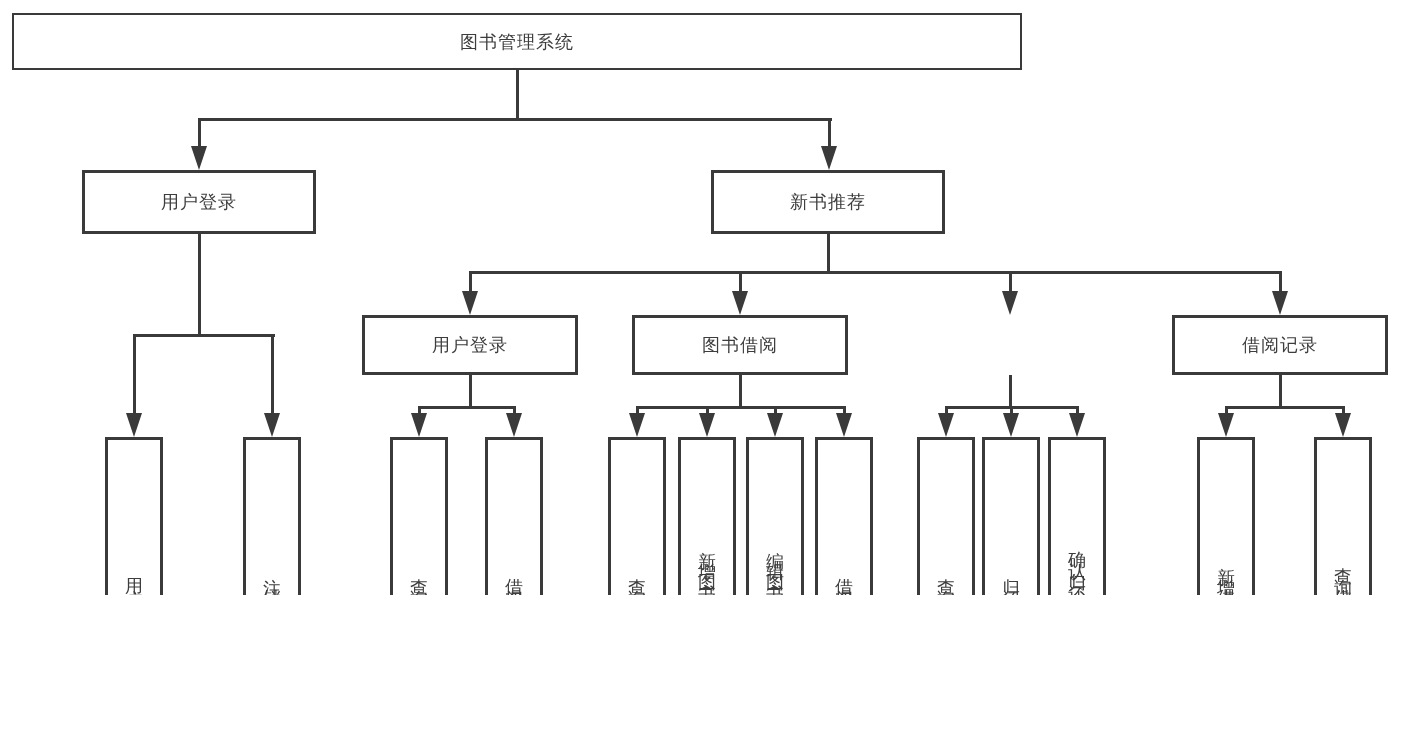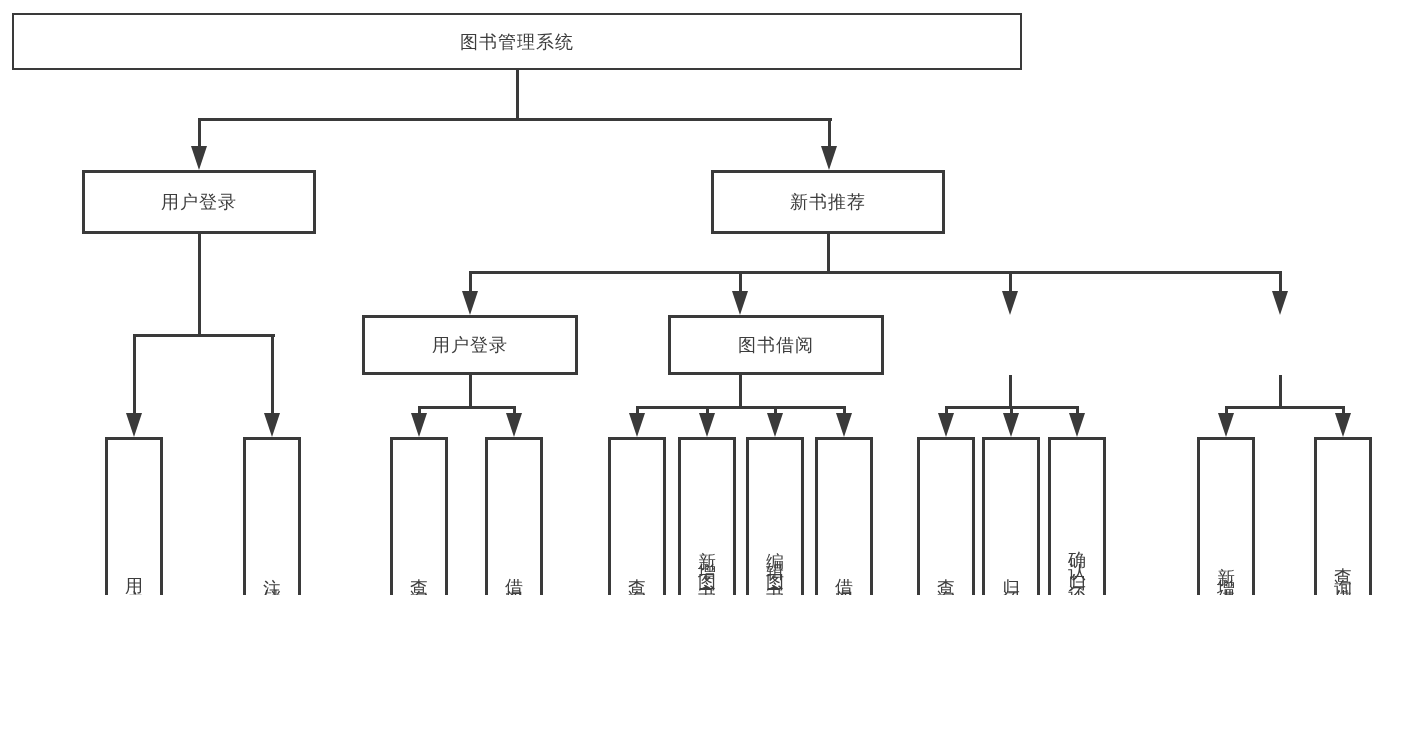--- a/index.html
+++ b/index.html
@@ -73,22 +73,25 @@
   <div class="vline" style="left:738.5px;top:270.5px;height:22px"></div>
   <div class="arrow" style="left:732px;top:291px"></div>
   <div class="vline" style="left:1008.5px;top:270.5px;height:22px"></div>
   <div class="arrow" style="left:1002px;top:291px"></div>
   <div class="vline" style="left:1278.5px;top:270.5px;height:22px"></div>
   <div class="arrow" style="left:1272px;top:291px"></div>
 
   <div class="box" style="left:362px;top:315px;width:216px;height:60px">
     <span>用户登录</span>
   </div>
-  <div class="box" style="left:668px;top:315px;width:216px;height:60px">
+  <div class="box" style="left:632px;top:315px;width:216px;height:60px">
     <span>图书借阅</span>
+  </div>
+  <div class="box" style="left:1172px;top:315px;width:216px;height:60px">
+    <span>借阅记录</span>
   </div>
 
   <div class="vline" style="left:468.5px;top:375px;height:32px"></div>
   <div class="hline" style="left:417.5px;top:405.5px;width:98px"></div>
   <div class="vline" style="left:417.5px;top:405.5px;height:10px"></div>
   <div class="arrow" style="left:411px;top:413px"></div>
   <div class="vline" style="left:512.5px;top:405.5px;height:10px"></div>
   <div class="arrow" style="left:506px;top:413px"></div>
 
   <div class="vline" style="left:738.5px;top:375px;height:32px"></div>

